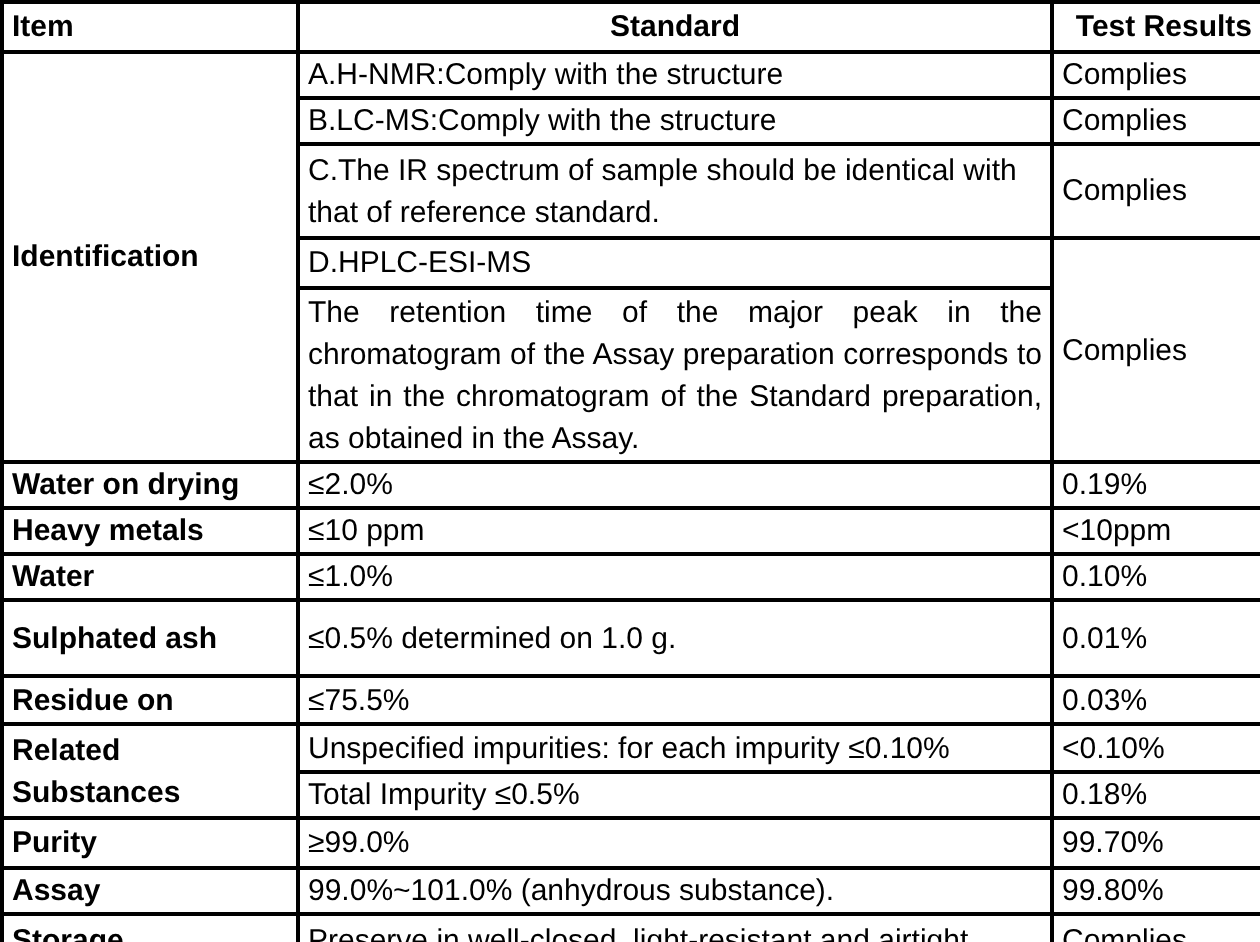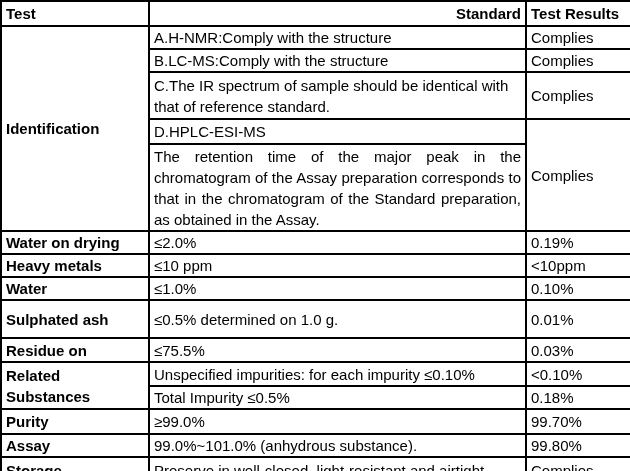--- a/index.html
+++ b/index.html
@@ -18,22 +18,22 @@
     font-size: 15px;
     line-height: 21px;
   }
   table.coa th, table.coa td {
     border: 2px solid #000000;
     padding: 0 4px;
     vertical-align: middle;
     overflow: hidden;
   }
   th.h-item { text-align: left; font-weight: bold; padding-left: 3px; }
-  th.h-std  { text-align: right; font-weight: bold; margin-top: 28px; }
-  th.h-res  { text-align: left; font-weight: bold; padding: 0 1px; }
+  th.h-std  { text-align: center; font-weight: bold; margin-top: 28px; }
+  th.h-res  { text-align: right; font-weight: bold; padding: 0 1px; }
   td.item   { font-weight: bold; text-align: left; padding-left: 3px; }
   td.std    { text-align: left; }
   td.res    { text-align: left; padding-left: 5px; margin-top: 36px; }
   td.std-justify {
     text-align: justify;
     text-justify: inter-word;
   }
   td.sep-d { border-bottom: 1px solid #a9a9a9; }
   td.sep-p { border-top: 1px solid #a9a9a9; }
   .narrow-wrap { width: 95px; }
@@ -44,21 +44,21 @@
 <div class="doc">
   <table class="coa">
     <colgroup>
       <col style="width:148px">
       <col style="width:377px">
       <col style="width:105px">
     </colgroup>
 
     <tbody>
         <tr style="height:25px">
-      <th class="h-item">Test</th>
+      <th class="h-item">Item</th>
       <th class="h-std">Standard</th>
       <th class="h-res">Test Results</th>
     </tr>
 
     <tr style="height:23px">
       <td class="item" rowspan="5">Identification</td>
       <td class="std">A.H-NMR:Comply with the structure</td>
       <td class="res">Complies</td>
     </tr>
     <tr style="height:23px">

